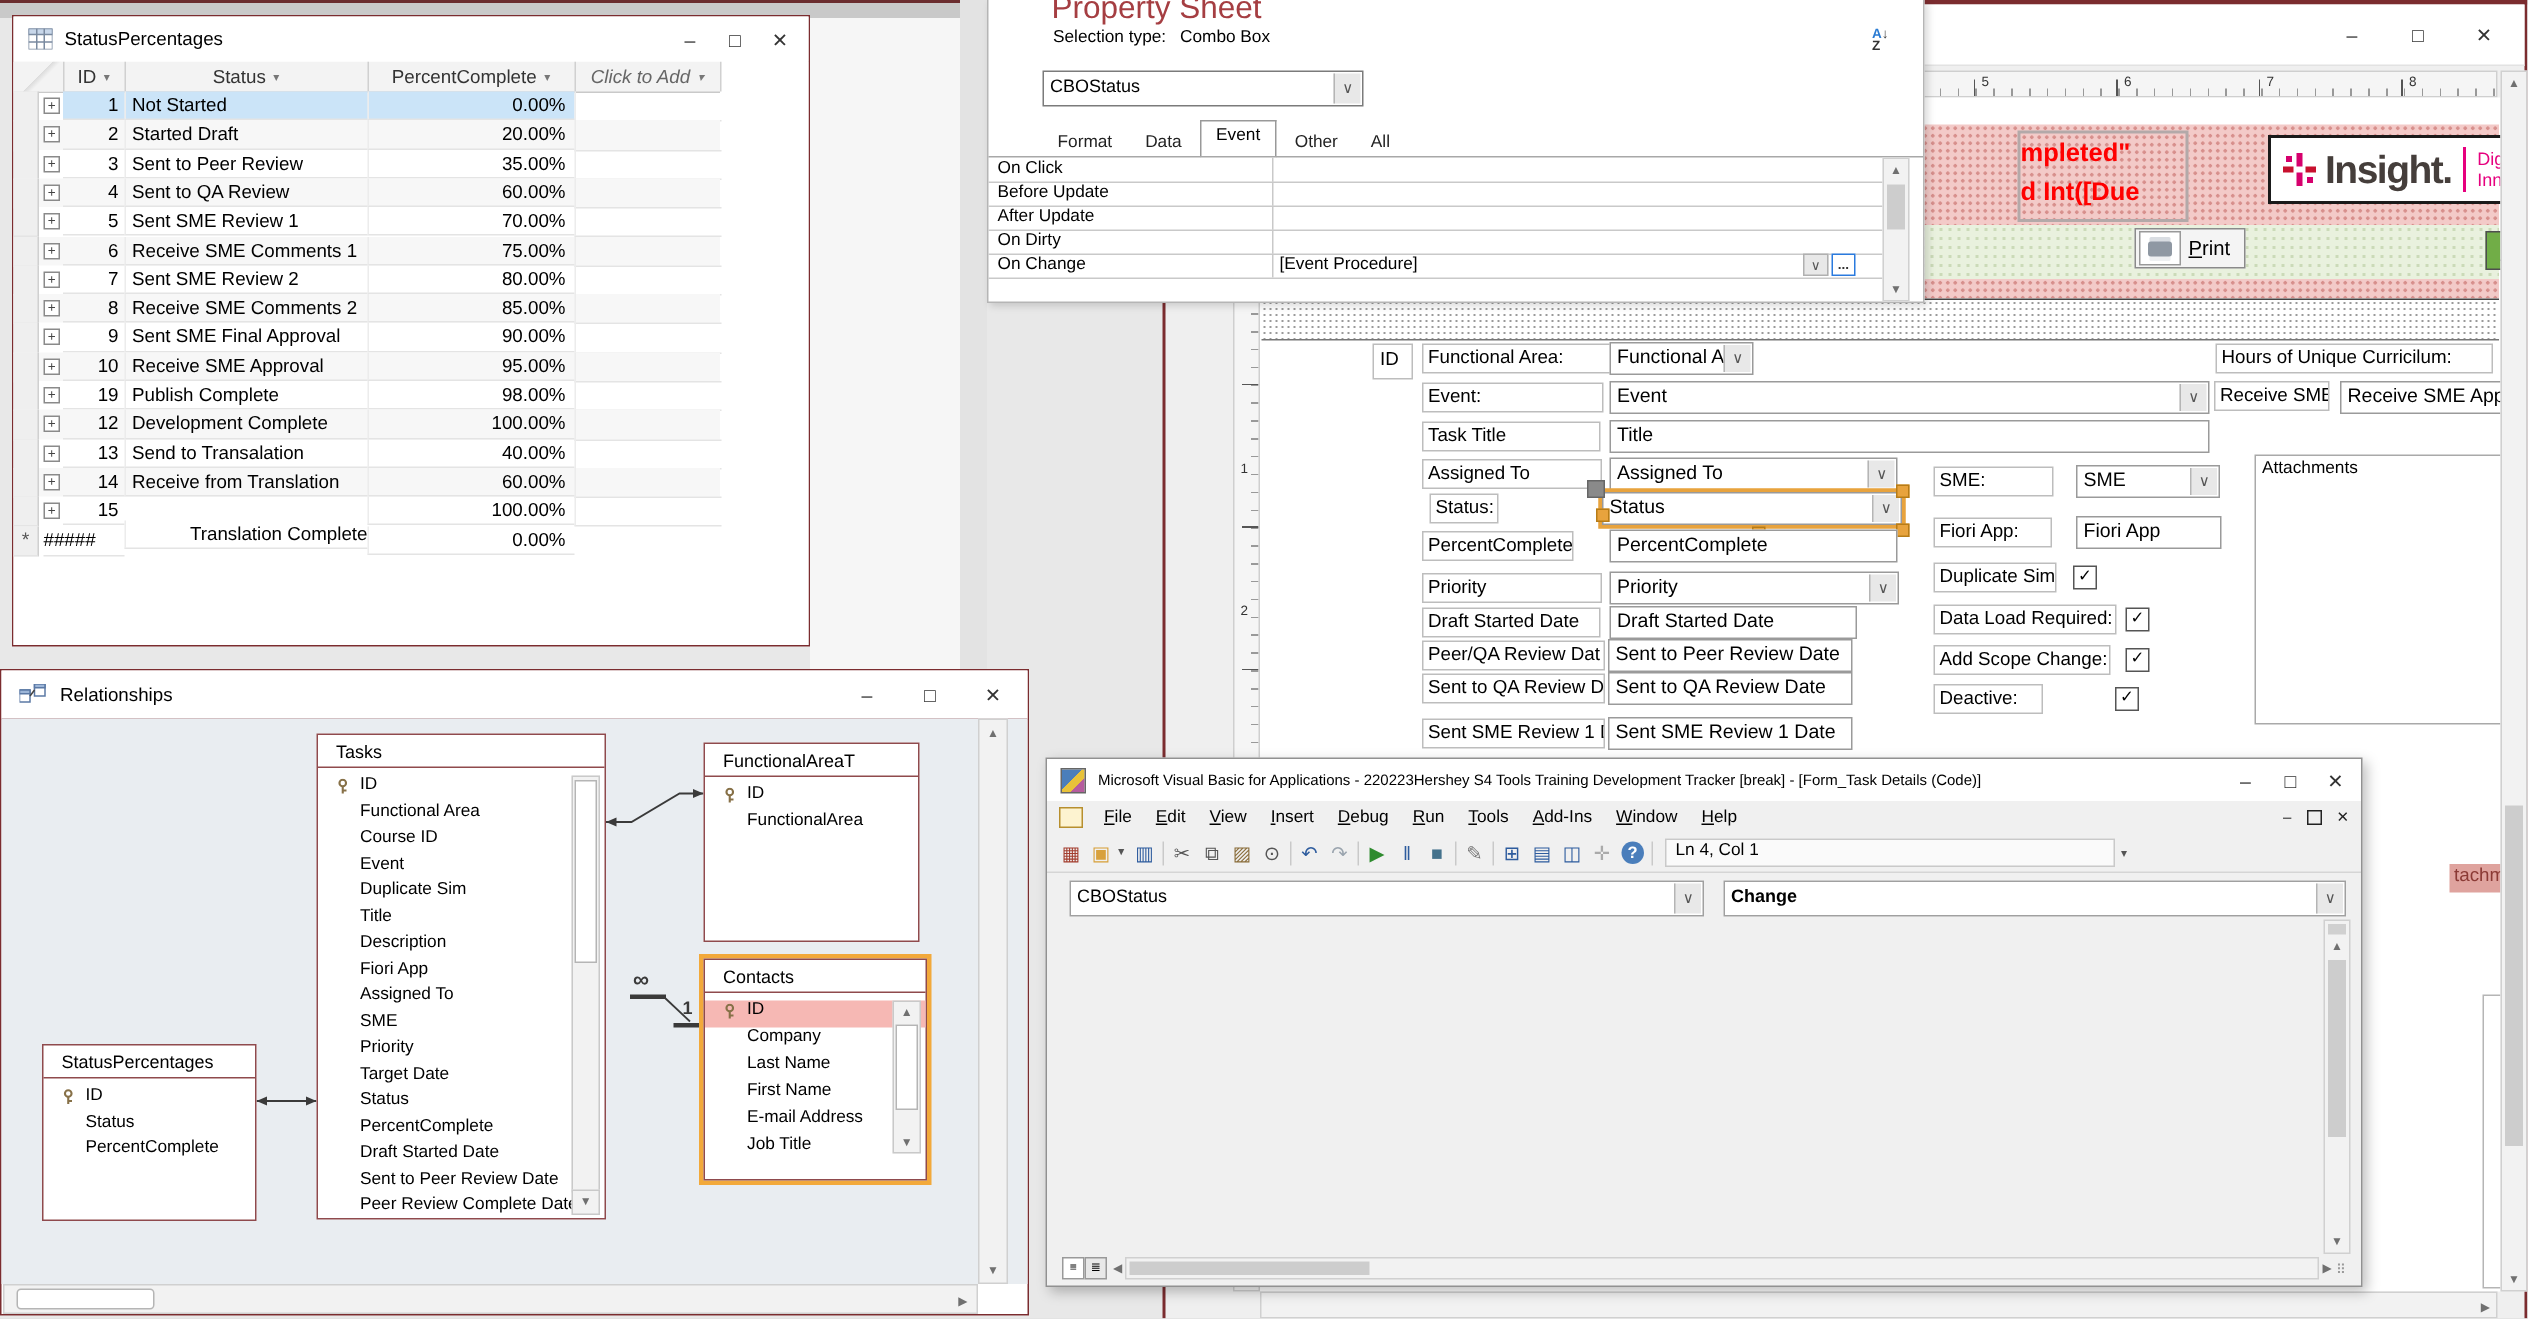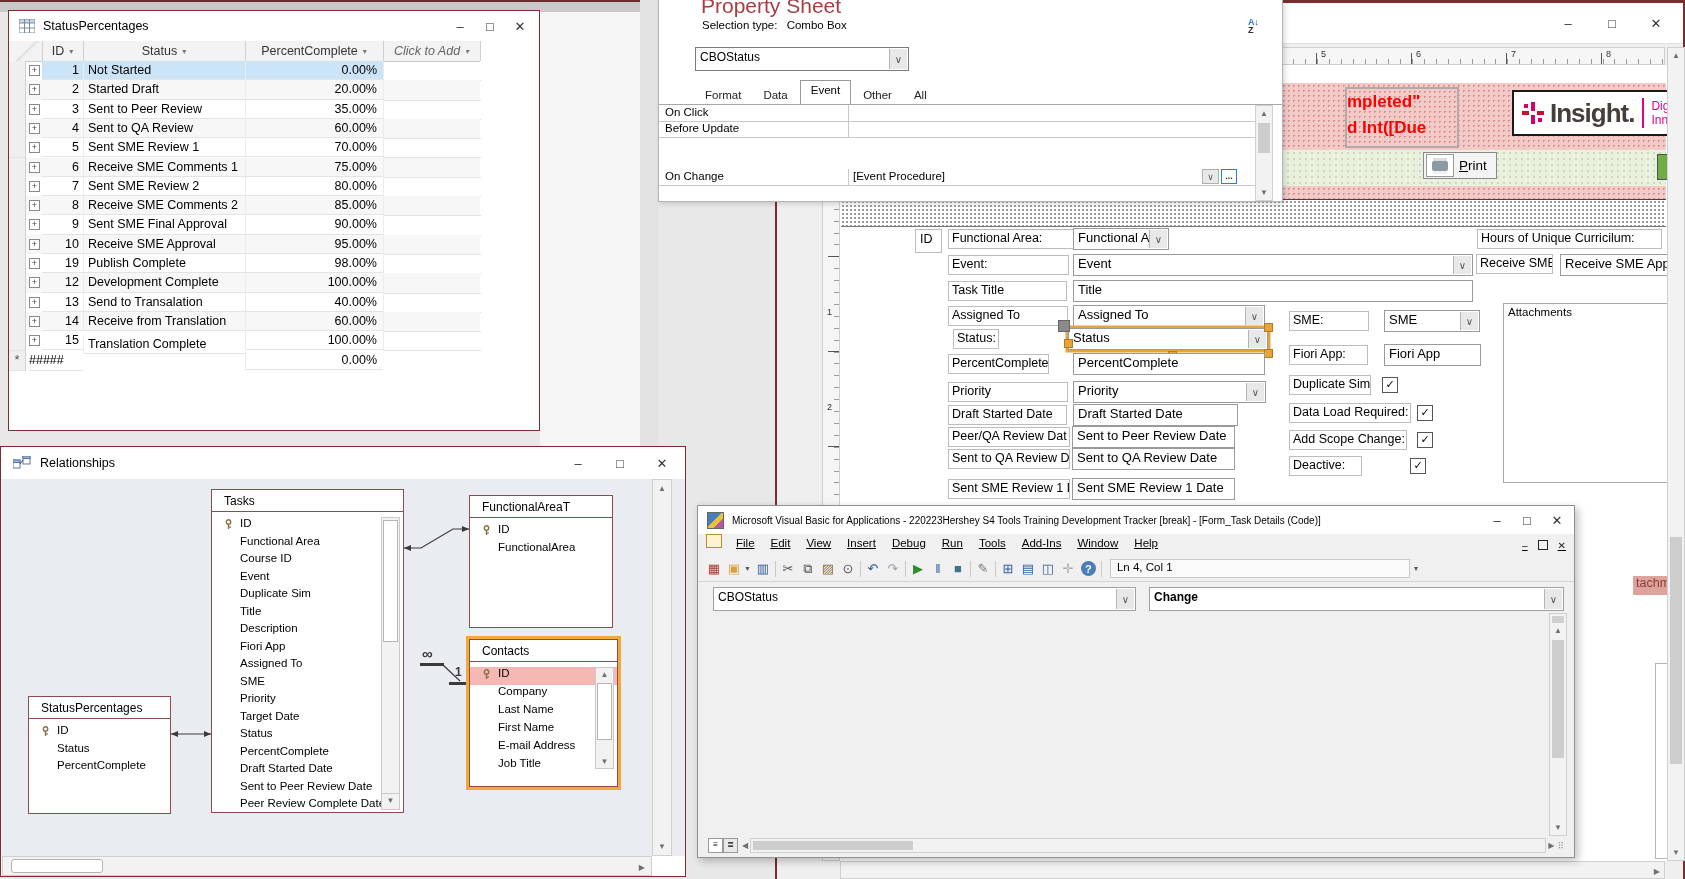--- a/index.html
+++ b/index.html
@@ -342,21 +342,21 @@
           <div style="position: absolute; left: 20px; top: 4px; width: 9px; height: 9px; border: 1px solid rgb(138, 138, 138); font-size: 9px; line-height: 8px; text-align: center; color: rgb(68, 68, 68); background: rgb(255, 255, 255);">+</div>
           <div style="position: absolute; left: 33px; top: 0px; width: 41px; height: 100%; border-bottom: 1px solid rgb(228, 228, 228); text-align: right; padding-right: 4px; box-sizing: border-box; line-height: 19px;">14</div>
           <div style="position: absolute; left: 74px; top: 0px; width: 162px; height: 100%; border-bottom: 1px solid rgb(228, 228, 228); border-left: 1px solid rgb(236, 236, 236); padding-left: 4px; box-sizing: border-box; line-height: 19px; white-space: nowrap; overflow: hidden;">Receive from Translation</div>
           <div style="position: absolute; left: 236px; top: 0px; width: 138px; height: 100%; border-bottom: 1px solid rgb(228, 228, 228); border-left: 1px solid rgb(236, 236, 236); text-align: right; padding-right: 6px; box-sizing: border-box; line-height: 19px;">60.00%</div>
           <div style="position: absolute; left: 374px; top: 0px; width: 97px; height: 100%; border-bottom: 1px solid rgb(228, 228, 228); border-left: 1px solid rgb(236, 236, 236);"></div>
         </div>
         <div style="position: absolute; left: 0px; top: 290.2px; width: 471px; height: 19.3px; font-size: 12.5px;">
           <div style="position: absolute; left: 0px; top: 0px; width: 16px; height: 100%; background: rgb(239, 239, 239); border-right: 1px solid rgb(208, 208, 208); border-bottom: 1px solid rgb(228, 228, 228);"></div>
           <div style="position: absolute; left: 20px; top: 4px; width: 9px; height: 9px; border: 1px solid rgb(138, 138, 138); font-size: 9px; line-height: 8px; text-align: center; color: rgb(68, 68, 68); background: rgb(255, 255, 255);">+</div>
           <div style="position: absolute; left: 33px; top: 0px; width: 41px; height: 100%; border-bottom: 1px solid rgb(228, 228, 228); text-align: right; padding-right: 4px; box-sizing: border-box; line-height: 19px;">15</div>
-          <div style="position: absolute; left: 74px; top: 4px; width: 162px; height: 100%; border-bottom: 1px solid rgb(228, 228, 228); border-left: 1px solid rgb(236, 236, 236); padding-left: 4px; box-sizing: border-box; line-height: 19px; white-space: nowrap; overflow: hidden;">Translation Complete</div>
+          <div style="position: absolute; left: 74px; top: 16px; width: 162px; height: 100%; border-bottom: 1px solid rgb(228, 228, 228); border-left: 1px solid rgb(236, 236, 236); padding-left: 4px; box-sizing: border-box; line-height: 19px; white-space: nowrap; overflow: hidden; text-align: right;">Translation Complete</div>
           <div style="position: absolute; left: 236px; top: 0px; width: 138px; height: 100%; border-bottom: 1px solid rgb(228, 228, 228); border-left: 1px solid rgb(236, 236, 236); text-align: right; padding-right: 6px; box-sizing: border-box; line-height: 19px;">100.00%</div>
           <div style="position: absolute; left: 374px; top: 0px; width: 97px; height: 100%; border-bottom: 1px solid rgb(228, 228, 228); border-left: 1px solid rgb(236, 236, 236);"></div>
         </div>
         <div style="position: absolute; left: 0px; top: 309.5px; width: 471px; height: 19.3px; font-size: 12.5px;">
           <div style="position: absolute; left: 0px; top: 0px; width: 16px; height: 100%; background: rgb(239, 239, 239); border-right: 1px solid rgb(208, 208, 208); border-bottom: 1px solid rgb(228, 228, 228); color: rgb(85, 85, 85); font-size: 13px; line-height: 17px; text-align: center;">*</div>
           <div style="position: absolute; left: 20px; top: 0px; width: 54px; height: 100%; border-bottom: 1px solid rgb(228, 228, 228); line-height: 19px;">#####</div>
           <div style="position: absolute; left: 236px; top: 0px; width: 138px; height: 100%; border-bottom: 1px solid rgb(228, 228, 228); border-left: 1px solid rgb(236, 236, 236); text-align: right; padding-right: 6px; box-sizing: border-box; line-height: 19px;">0.00%</div>
         </div>
       </div>
   </div>
@@ -505,20 +505,30 @@
         <div style="position: absolute; left: 0px; top: 0px; width: 596px; height: 16px; border-bottom: 1px solid rgb(201, 201, 201); font-size: 11.5px;">
           <div style="position: absolute; left: 6px; top: 1px; width: 180px; white-space: nowrap;">On Click</div>
           <div style="position: absolute; left: 189px; top: 0px; width: 1px; height: 16px; background: rgb(201, 201, 201);"></div>
           <div style="position: absolute; left: 194px; top: 1px; width: 330px; white-space: nowrap;"></div>
         </div>
         <div style="position: absolute; left: 0px; top: 16px; width: 596px; height: 16px; border-bottom: 1px solid rgb(201, 201, 201); font-size: 11.5px;">
           <div style="position: absolute; left: 6px; top: 1px; width: 180px; white-space: nowrap;">Before Update</div>
           <div style="position: absolute; left: 189px; top: 0px; width: 1px; height: 16px; background: rgb(201, 201, 201);"></div>
           <div style="position: absolute; left: 194px; top: 1px; width: 330px; white-space: nowrap;"></div>
         </div>
+        <div style="position: absolute; left: 0px; top: 32px; width: 596px; height: 16px; border-bottom: 1px solid rgb(201, 201, 201); font-size: 11.5px;">
+          <div style="position: absolute; left: 6px; top: 1px; width: 180px; white-space: nowrap;">After Update</div>
+          <div style="position: absolute; left: 189px; top: 0px; width: 1px; height: 16px; background: rgb(201, 201, 201);"></div>
+          <div style="position: absolute; left: 194px; top: 1px; width: 330px; white-space: nowrap;"></div>
+        </div>
+        <div style="position: absolute; left: 0px; top: 48px; width: 596px; height: 16px; border-bottom: 1px solid rgb(201, 201, 201); font-size: 11.5px;">
+          <div style="position: absolute; left: 6px; top: 1px; width: 180px; white-space: nowrap;">On Dirty</div>
+          <div style="position: absolute; left: 189px; top: 0px; width: 1px; height: 16px; background: rgb(201, 201, 201);"></div>
+          <div style="position: absolute; left: 194px; top: 1px; width: 330px; white-space: nowrap;"></div>
+        </div>
         <div style="position: absolute; left: 0px; top: 64px; width: 596px; height: 16px; border-bottom: 1px solid rgb(201, 201, 201); font-size: 11.5px;">
           <div style="position: absolute; left: 6px; top: 1px; width: 180px; white-space: nowrap;">On Change</div>
           <div style="position: absolute; left: 189px; top: 0px; width: 1px; height: 16px; background: rgb(201, 201, 201);"></div>
           <div style="position: absolute; left: 194px; top: 1px; width: 330px; white-space: nowrap;">[Event Procedure]</div>
           <div style="position: absolute; right: 36px; top: 0px; width: 17px; height: 15px; background: rgb(232, 232, 232); border: 1px solid rgb(176, 176, 176); color: rgb(85, 85, 85); font-size: 9px; text-align: center; line-height: 14px; box-sizing: border-box;">∨</div>
           <div style="position: absolute; right: 18px; top: 0px; width: 16px; height: 15px; background: rgb(255, 255, 255); border: 1.5px solid rgb(42, 122, 222); color: rgb(51, 51, 51); font-size: 9px; font-weight: bold; text-align: center; line-height: 12px; box-sizing: border-box;">...</div>
         </div>
       </div>
 
     <div class="sb" style="left:596px;top:105px;width:18px;height:96px;">
@@ -535,21 +545,21 @@
     <div class="tbar" style="height:28px;background:#fff;">
       <span style="width:15px;height:15px;margin:0 8px 0 9px;display:inline-block;
                    background:linear-gradient(135deg,#4a7ebb 0 40%,#e8c23a 40% 65%,#b straight 0);
                    background:linear-gradient(135deg,#4a7ebb 0 45%,#e8c23a 45% 70%,#b65c9e 70%);border:1px solid #666;"></span>
       <span style="font-size:10px;white-space:nowrap;overflow:hidden;">Microsoft Visual Basic for Applications - 220223Hershey S4 Tools Training Development Tracker [break] - [Form_Task Details (Code)]</span>
       <div style="flex:1"></div>
       <span class="wbtn">–</span>
       <span class="wbtn">□</span>
       <span class="wbtn" style="margin-right:2px;">✕</span>
     </div>
-    <div class="abs" id="vbamenu" style="left:0;top:28px;right:0;height:22px;display:flex;background:#f0f0f0;text-decoration:underline;">
+    <div class="abs" id="vbamenu" style="left:0;top:28px;right:0;height:22px;display:flex;align-items:center;background:#f0f0f0;">
     <span style="width: 14px; height: 12px; margin: 0px 6px 0px 8px; background: rgb(253, 243, 208); border: 1px solid rgb(183, 143, 46); display: inline-block;"></span>
         <span class="menuitem"><u>F</u>ile</span>
         <span class="menuitem"><u>E</u>dit</span>
         <span class="menuitem"><u>V</u>iew</span>
         <span class="menuitem"><u>I</u>nsert</span>
         <span class="menuitem"><u>D</u>ebug</span>
         <span class="menuitem"><u>R</u>un</span>
         <span class="menuitem"><u>T</u>ools</span>
         <span class="menuitem"><u>A</u>dd-Ins</span>
         <span class="menuitem"><u>W</u>indow</span>

